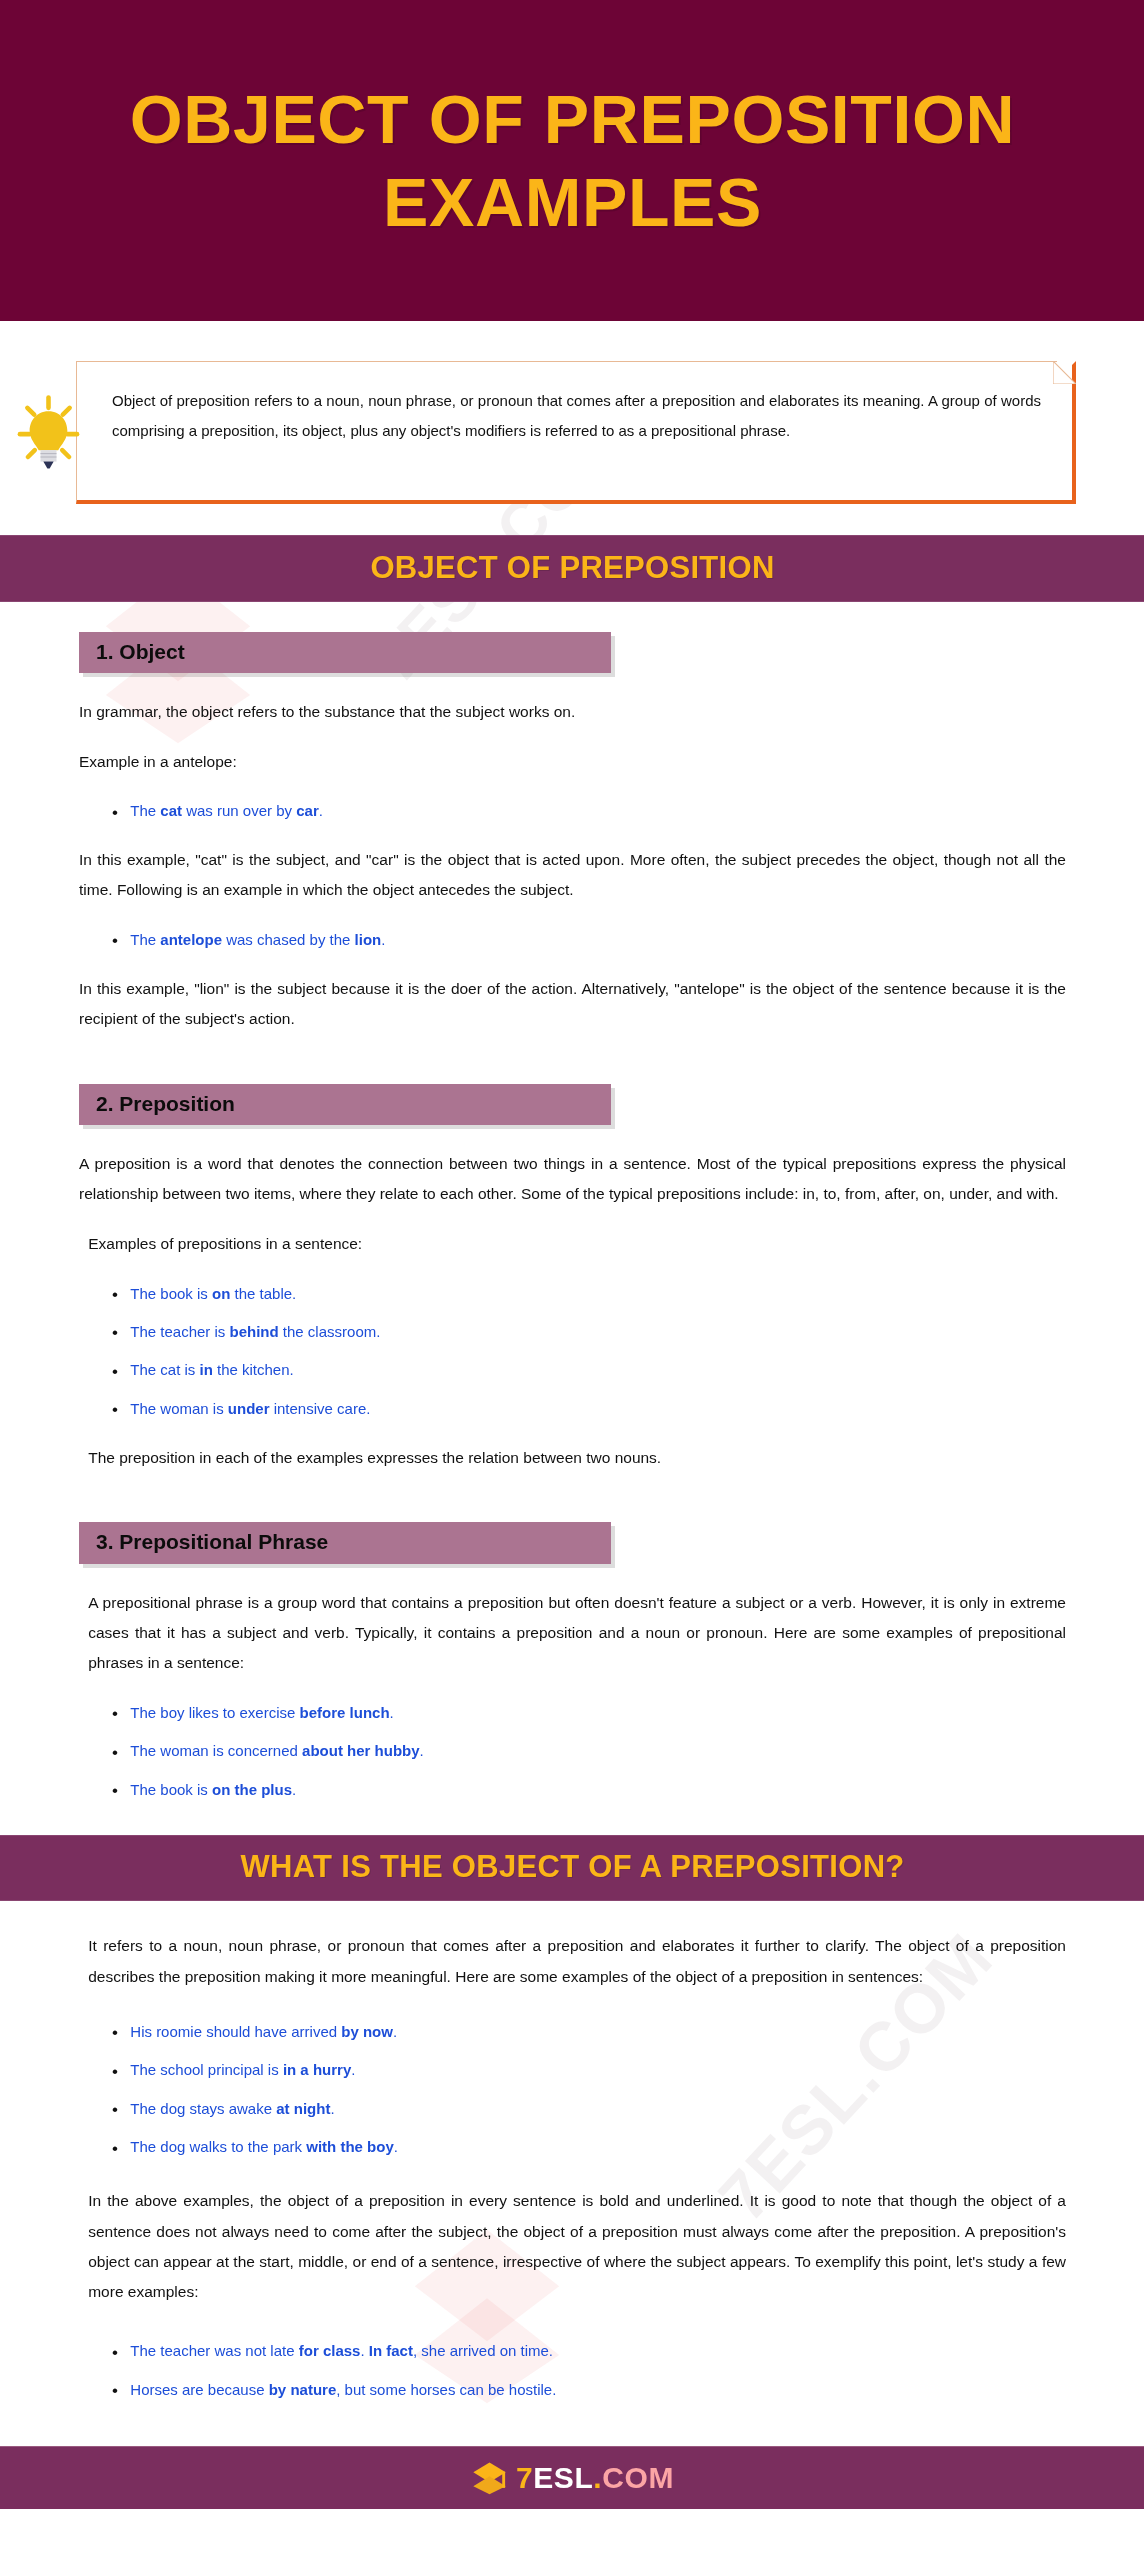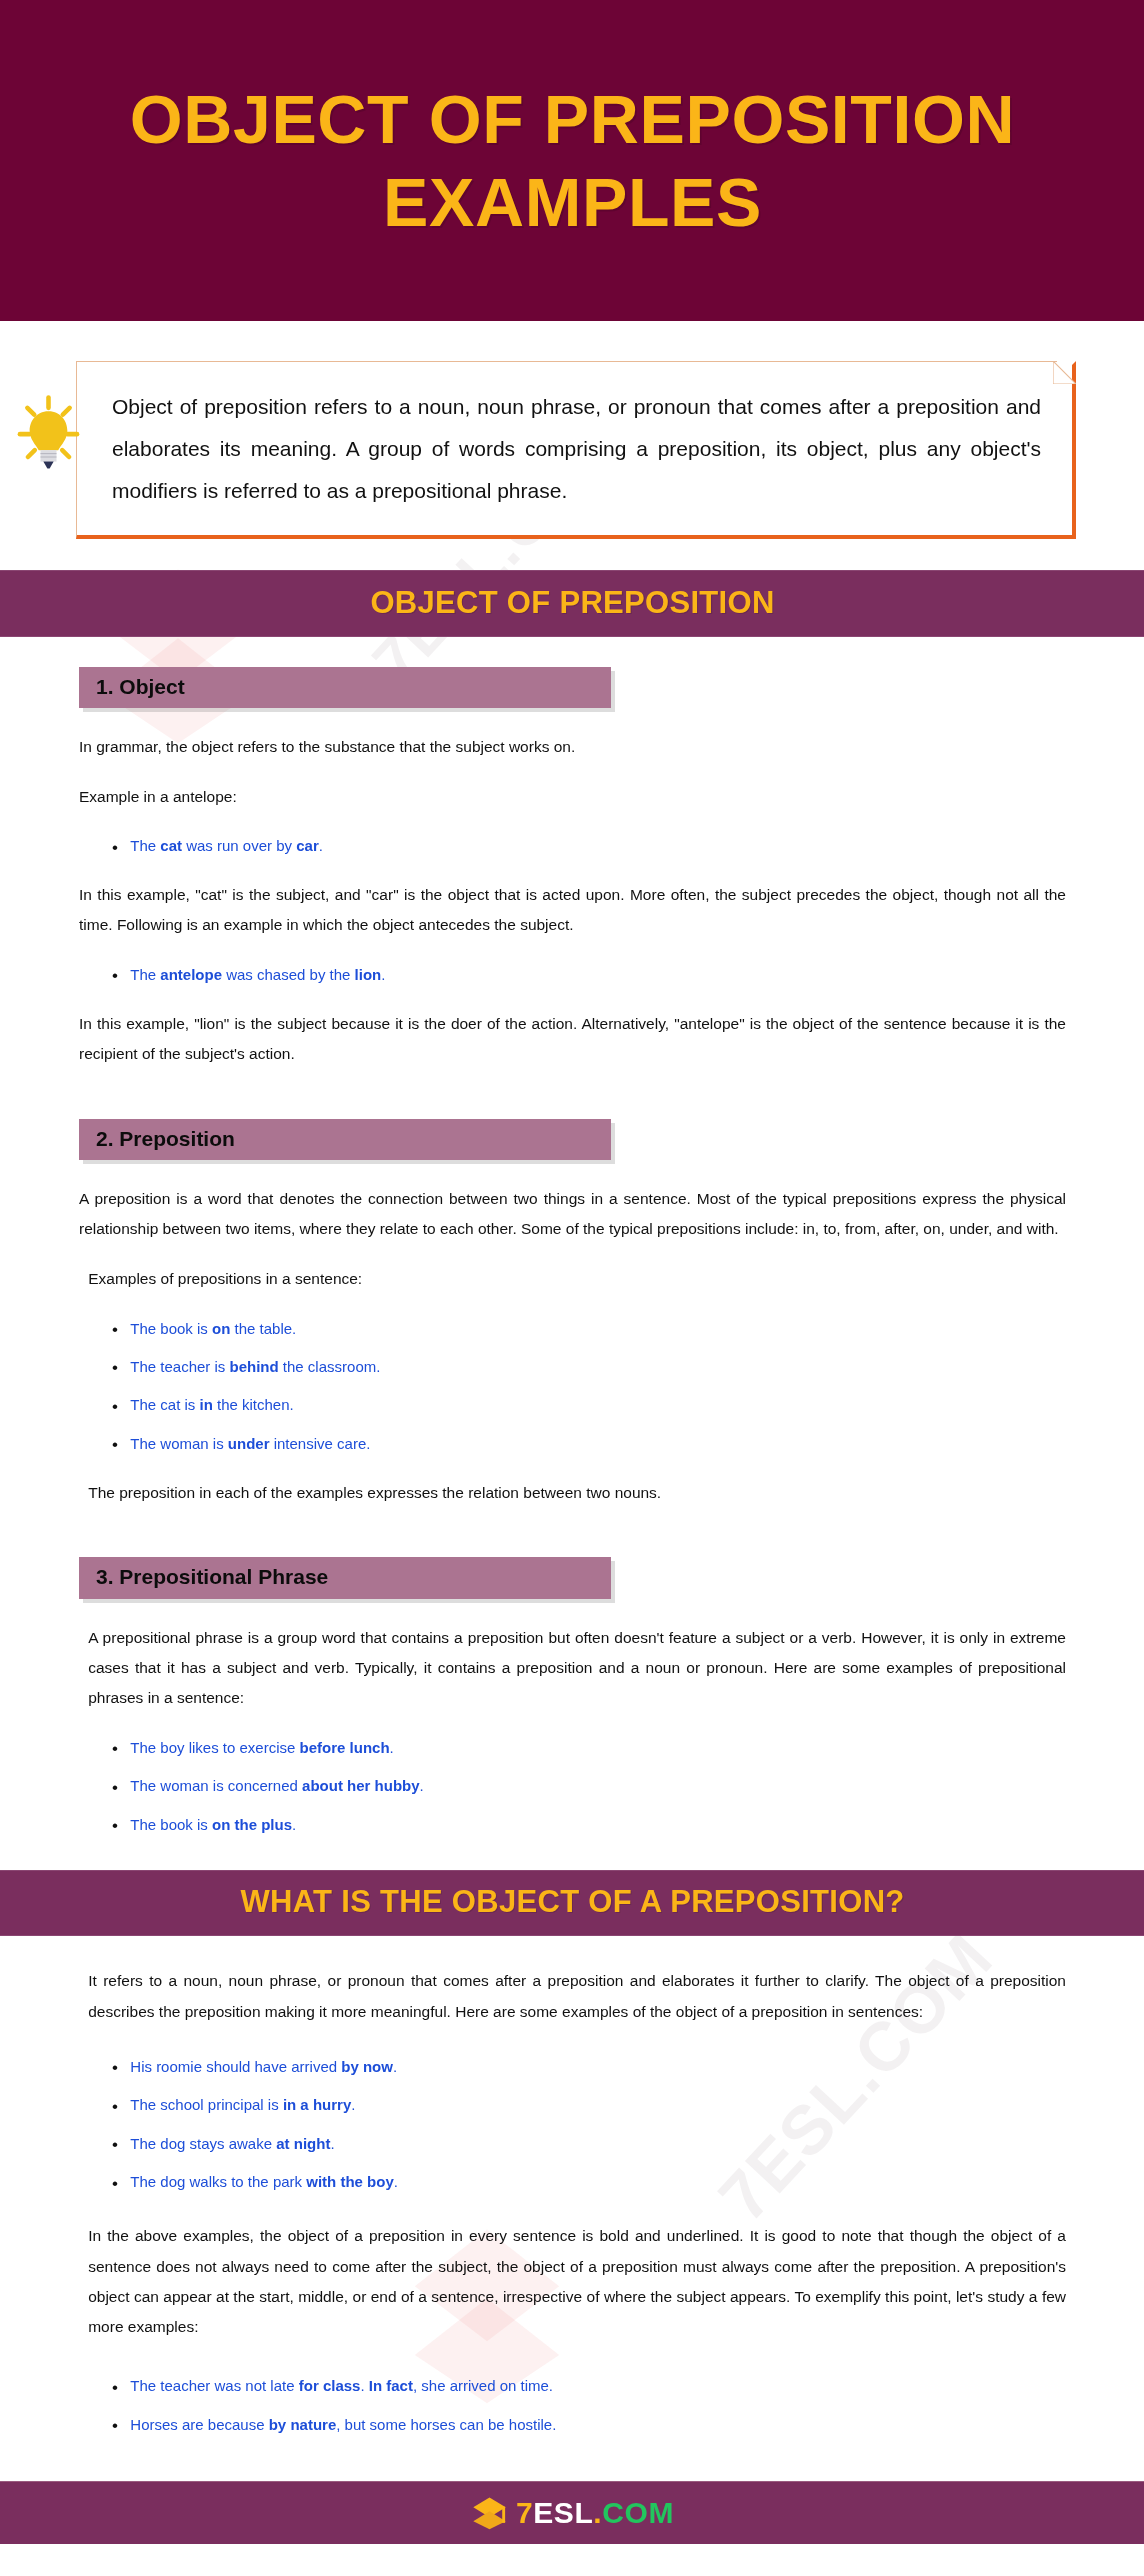--- a/index.html
+++ b/index.html
@@ -95,21 +95,21 @@
     border-top: 0;
   }
   .corner-fold {
     position:absolute;
     top:-1.1px; right:-4px;
     width:23px; height:23px;
     z-index: 3;
   }
   .callout p {
     margin: 0;
-    font-size: 21px;
+    font-size: 15px;
     line-height: 2.0;
     color: #111;
     text-align: justify;
     font-family: "Liberation Sans", sans-serif;
   }
 
   
   .banner {
     width: 1145px;
     background: #7A2E5E;
@@ -194,21 +194,21 @@
   .logo { display:flex; align-items:center; gap: 8px; }
   .logo-text {
     font-size: 30px;
     font-weight: 800;
     letter-spacing: 0.6px;
     line-height: 1;
   }
   .logo-text .seven { color:#FBB518; }
   .logo-text .esl   { color:#ffffff; }
   .logo-text .dot   { color:#FBB518; }
-  .logo-text .com   { color:#22c55e; }
+  .logo-text .com   { color:#fca5a5; }
 </style>
 </head>
 <body>
 
 <div class="wm wm-a">7ESL.COM</div>
 <div class="wm wm-b">7ESL.COM</div>
 <div class="wm-logo wm-logo-a">
   <svg width="172" height="189" viewBox="0 0 100 110" aria-hidden="true">
     <path d="M50 5 L92 38 L50 70 L8 38 Z" fill="rgba(235,120,120,0.10)"></path>
     <path d="M50 45 L92 78 L50 106 L8 78 Z" fill="rgba(235,120,120,0.10)"></path>

